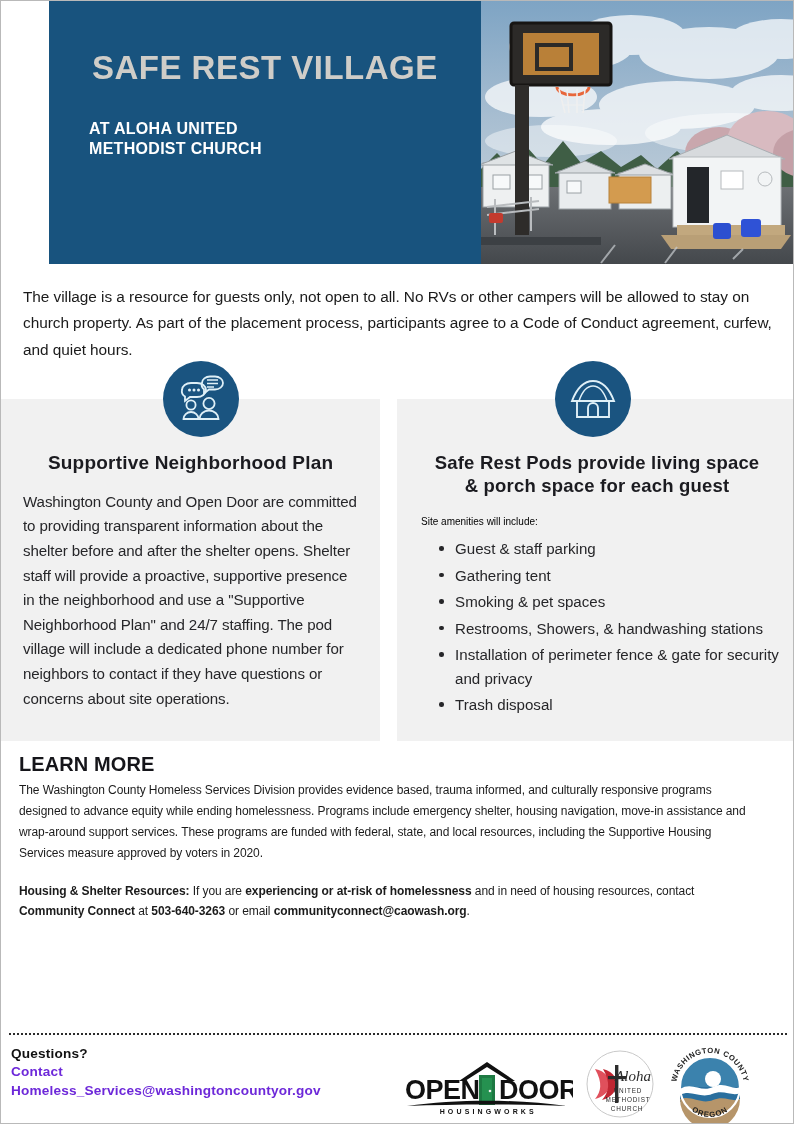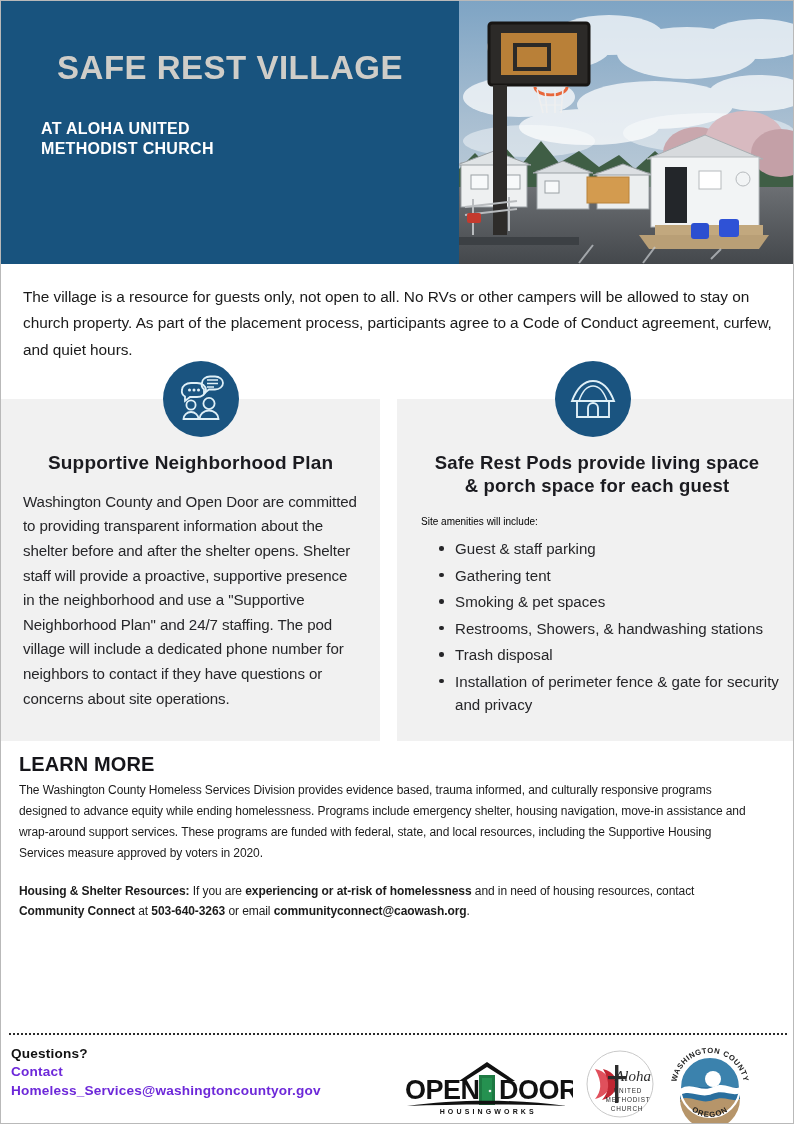--- a/index.html
+++ b/index.html
@@ -14,20 +14,21 @@
     background: #ffffff;
     border: 1px solid #b9b9b9;
     overflow: hidden;
   }
 
   
   .header {
     position: absolute; left: 0; top: 0;
     width: 794px; height: 218px;
     display: flex;
+    padding-left: 48px;
   }
   .header-left {
     position: relative;
     width: 458px; height: 263px;
     background: #18537E;
     padding: 48px 26px 0 26px;
   }
   .header-title {
     font-size: 33px;
     font-weight: bold;
@@ -357,22 +358,22 @@
         <div class="panel-heading">
           <div>Safe Rest Pods provide living space</div>
           <div>&amp; porch space for each guest</div>
         </div>
         <div class="amenities-lead">Site amenities will include:</div>
         <ul class="amenities">
           <li>Guest &amp; staff parking</li>
           <li>Gathering tent</li>
           <li>Smoking &amp; pet spaces</li>
           <li>Restrooms, Showers, &amp; handwashing stations</li>
+          <li>Installation of perimeter fence &amp; gate for security and privacy</li>
           <li>Trash disposal</li>
-          <li>Installation of perimeter fence &amp; gate for security and privacy</li>
         </ul>
       </div>
     </div>
   </div>
 
   <div class="learn">
     <div class="learn-title">LEARN MORE</div>
     <p>The Washington County Homeless Services Division provides evidence based, trauma informed, and culturally responsive programs designed to advance equity while ending homelessness. Programs include emergency shelter, housing navigation, move-in assistance and wrap-around support services. These programs are funded with federal, state, and local resources, including the Supportive Housing Services measure approved by voters in 2020.</p>
 
     <p class="resources">

